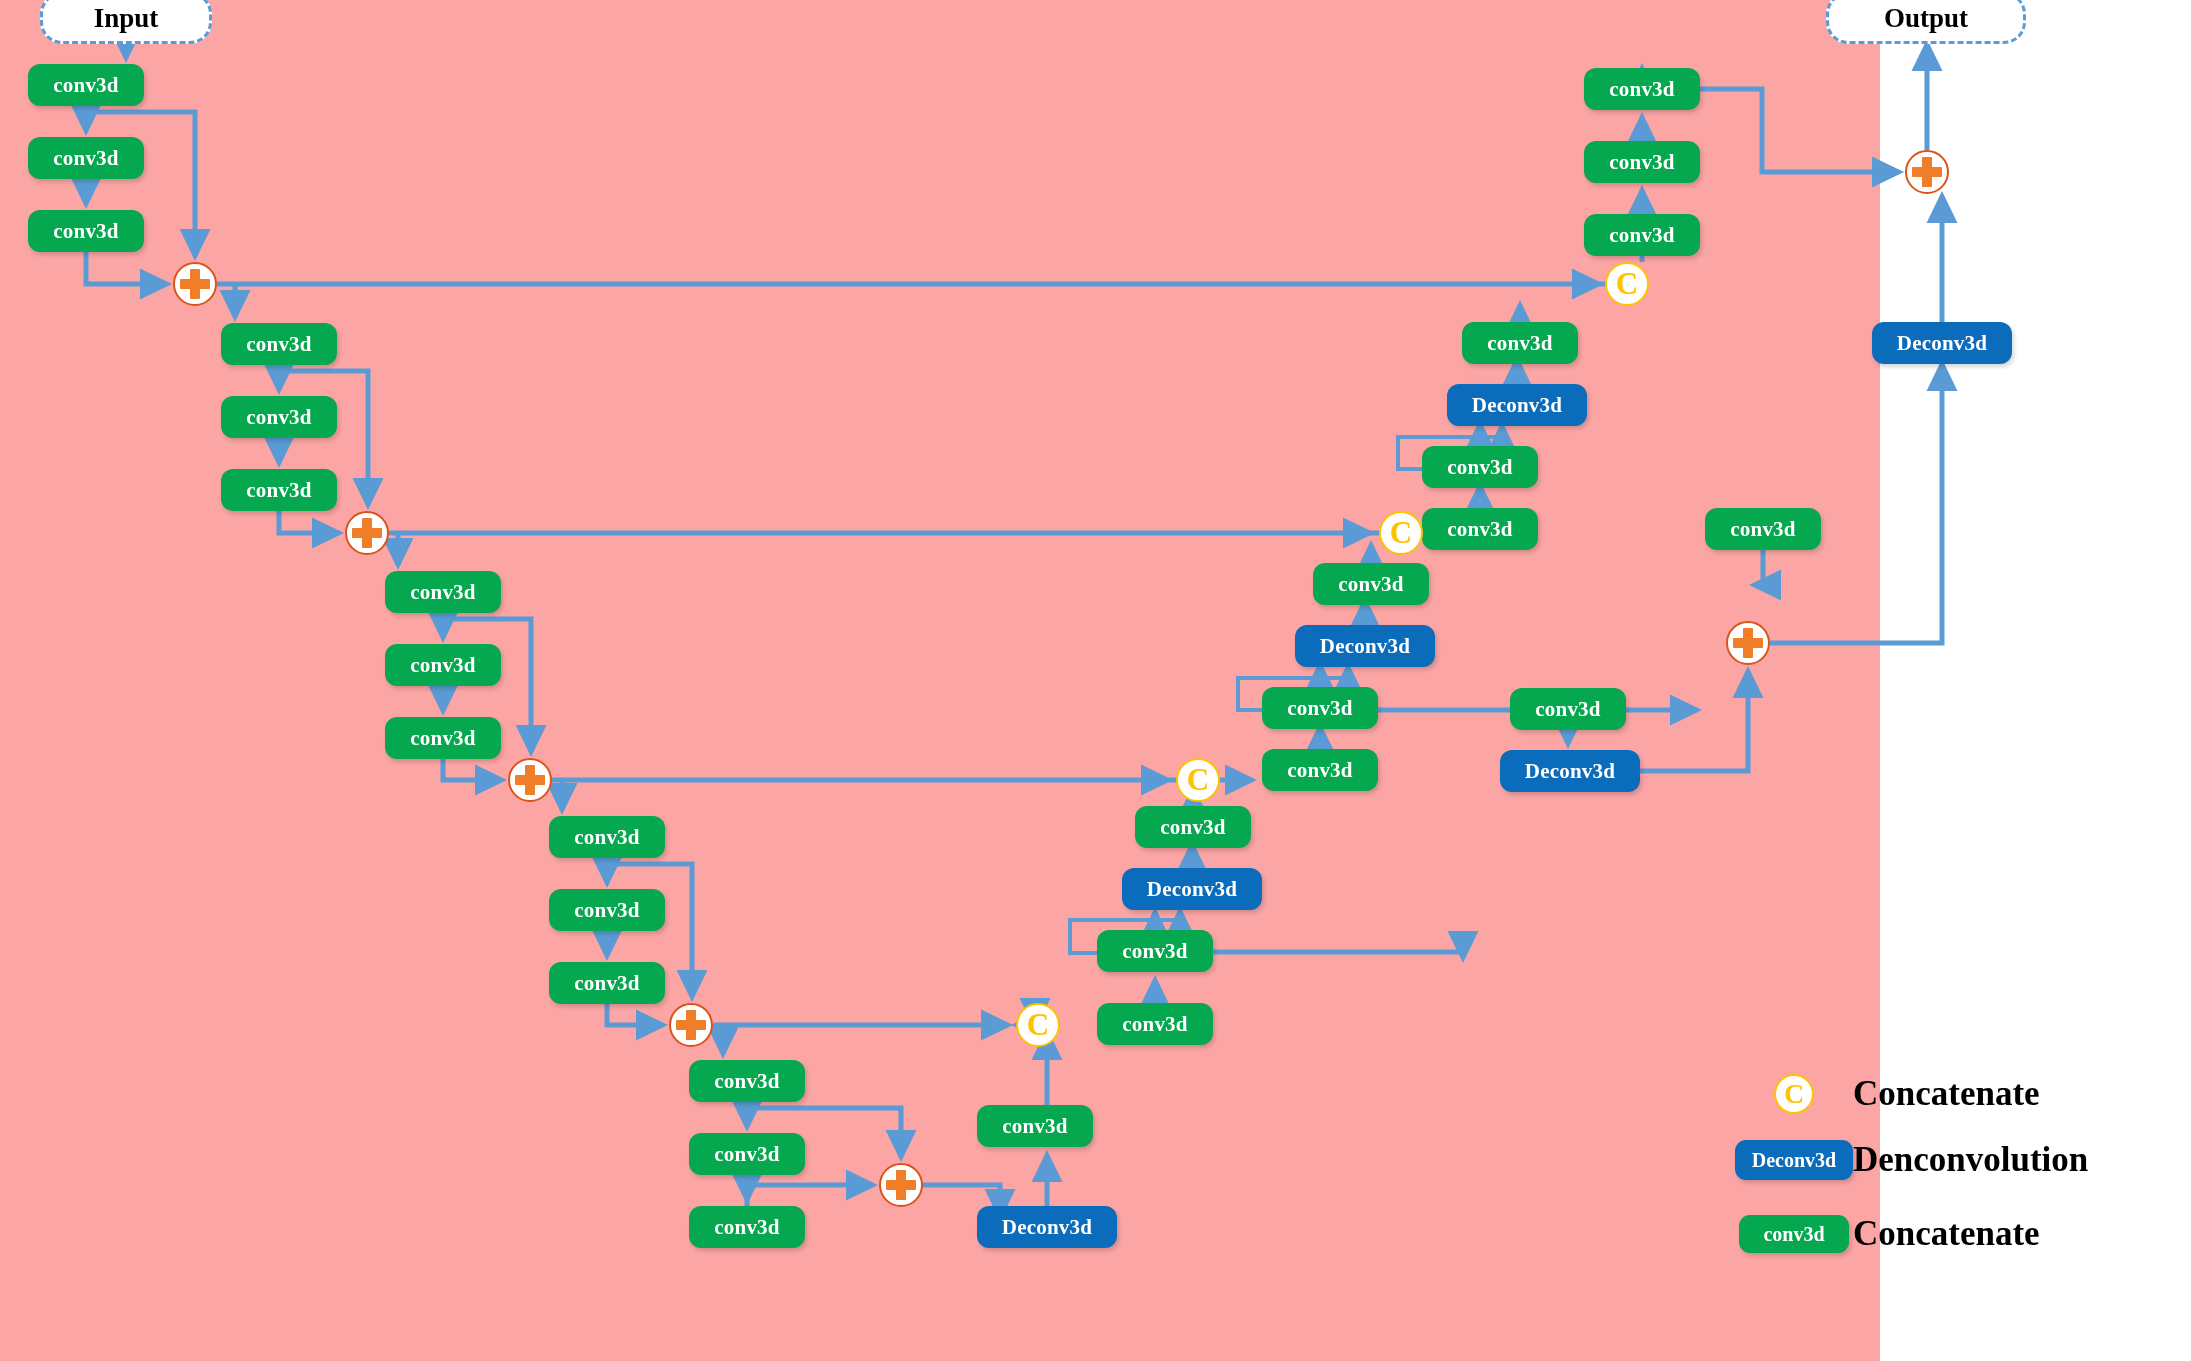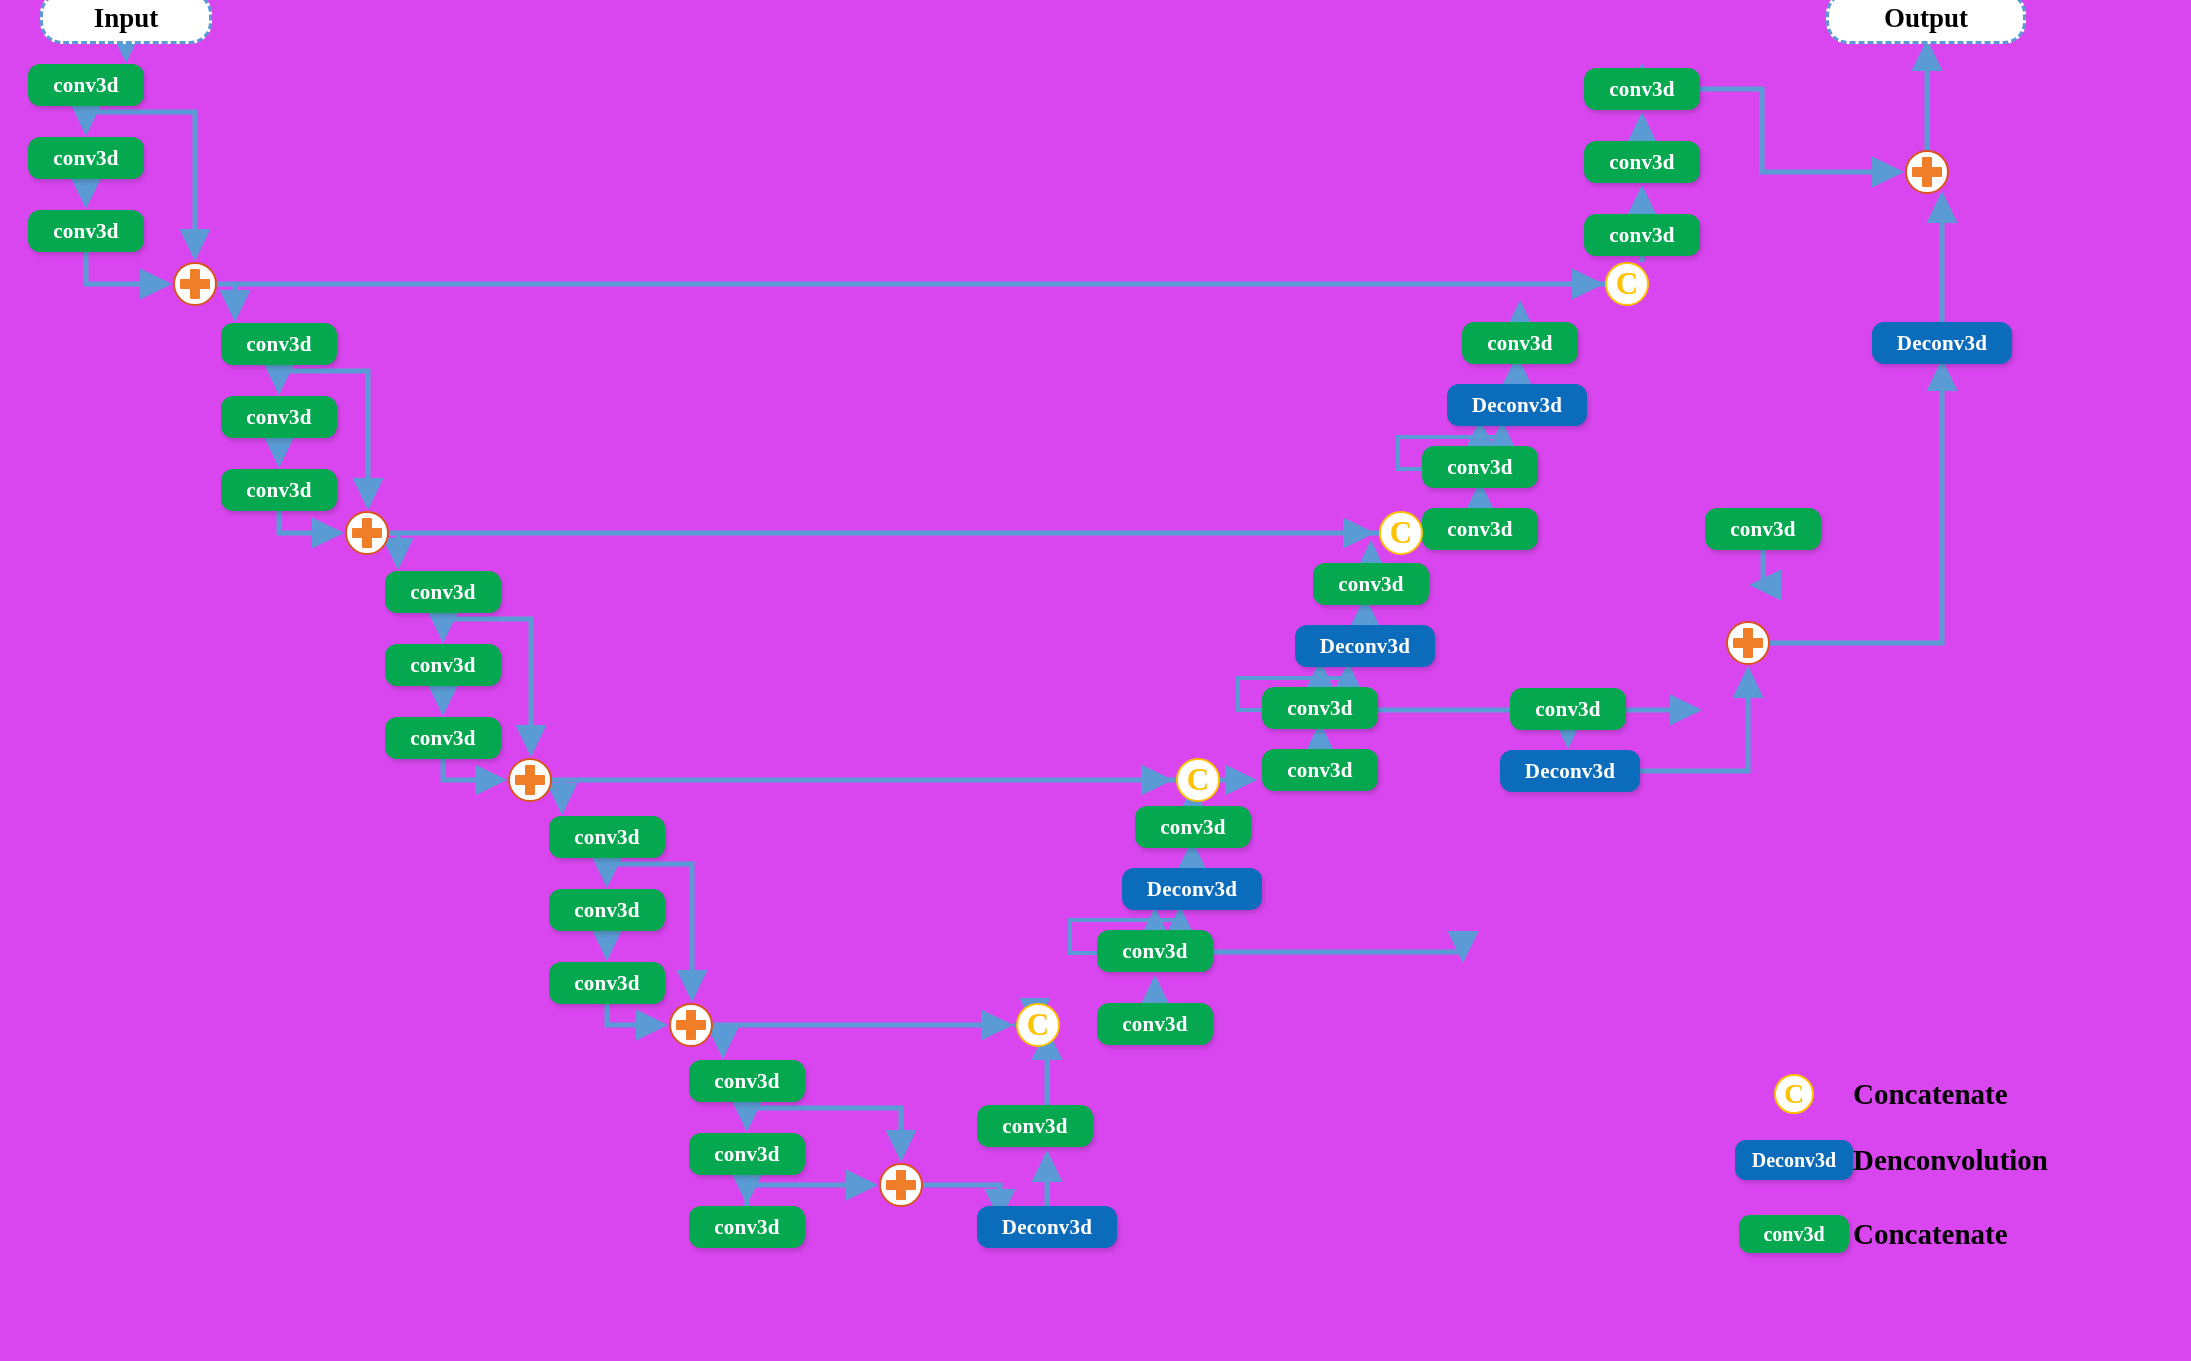--- a/index.html
+++ b/index.html
@@ -1,21 +1,21 @@
 <!DOCTYPE html>
 <html><head>
 <meta charset="utf-8">
 <title>3D Residual U-Net Architecture</title>
 <style>
   html,body{margin:0;padding:0;background:#ffffff;}
   body{
     font-family:"Liberation Serif", "DejaVu Serif", serif;
     width:2191px;height:1361px;overflow:hidden;position:relative;
   }
-  #canvas{position:relative;width:2191px;height:1361px;background:#d946ef;}
+  #canvas{position:relative;width:1880px;height:1361px;background:#fca5a5;}
 
   
   #edges{position:absolute;left:0;top:0;width:2191px;height:1361px;pointer-events:none;}
 
   
   .node{
     position:absolute;
     display:flex;align-items:center;justify-content:center;
     color:#ffffff;
     font-weight:bold;
@@ -56,21 +56,21 @@
   .op-cat span{
     color:#fdc200;font-size:31px;font-weight:bold;line-height:1;
     font-family:"Liberation Serif", serif;margin-top:-2px;
   }
 
   
   #legend{position:absolute;left:1735px;top:1065px;width:440px;}
   .leg-row{display:flex;align-items:center;height:58px;}
   .leg-key{width:118px;display:flex;align-items:center;justify-content:center;}
   .leg-txt{
-    font-size:29px;font-weight:bold;color:#000;
+    font-size:35px;font-weight:bold;color:#000;
     font-family:"Liberation Serif","DejaVu Serif",serif;white-space:nowrap;
   }
   .leg-op{position:relative;width:40px;height:40px;border-radius:50%;
           box-sizing:border-box;background:#fff;
           display:flex;align-items:center;justify-content:center;}
   .leg-op.sum{border:2.5px solid #d9541a;}
   .leg-op.sum .plus-h{position:absolute;width:27px;height:9px;background:#f07d28;}
   .leg-op.sum .plus-v{position:absolute;width:9px;height:27px;background:#f07d28;}
   .leg-op.cat{border:2.5px solid #fdc200;}
   .leg-op.cat span{color:#fdc200;font-size:28px;font-weight:bold;line-height:1;}

